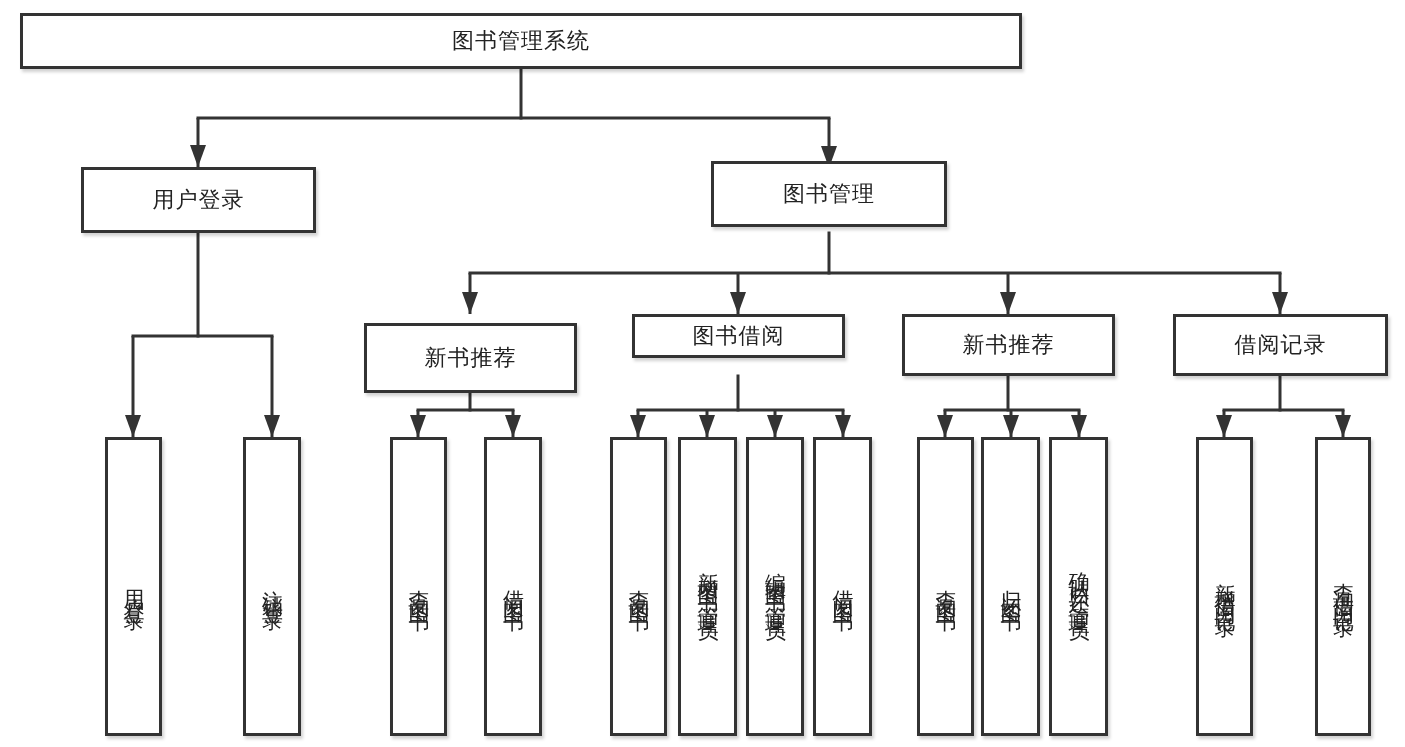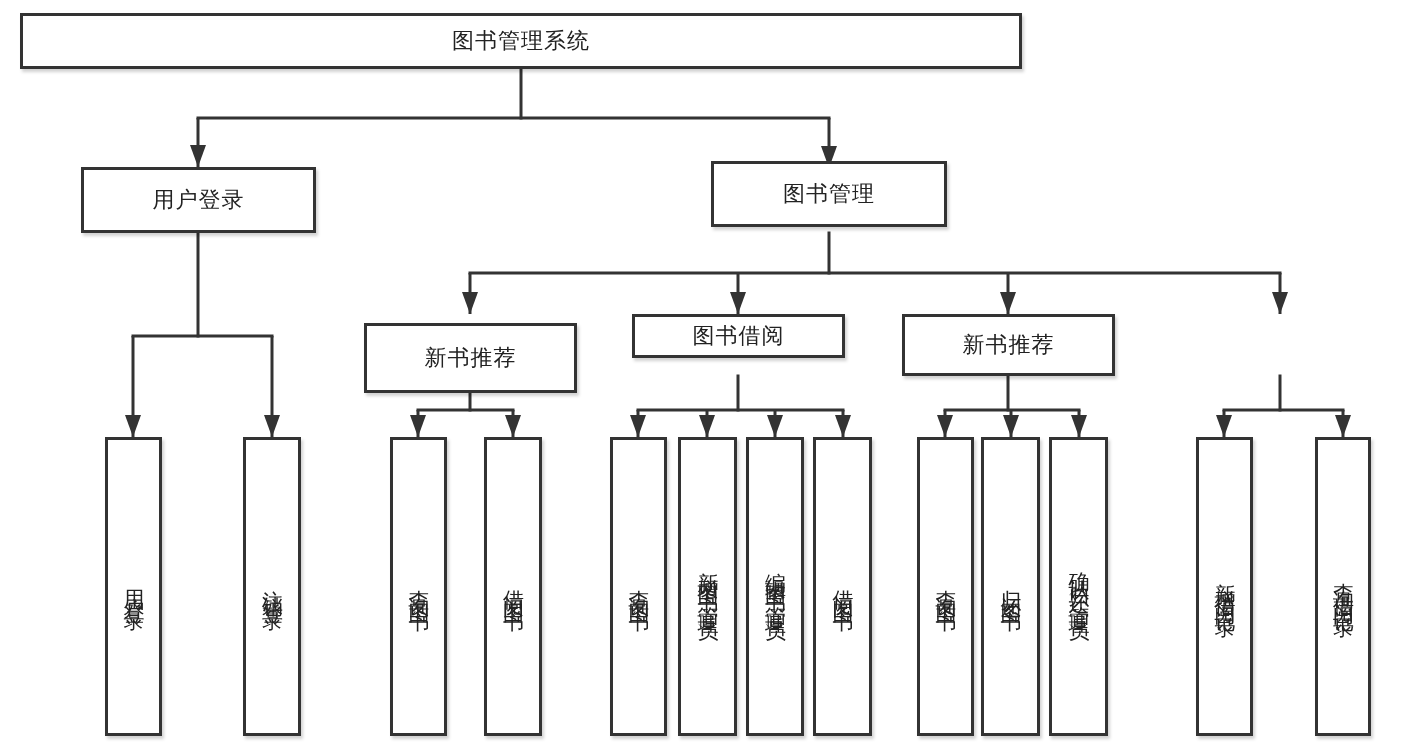--- a/index.html
+++ b/index.html
@@ -113,20 +113,23 @@
 
   <div class="hbox" style="left:364px;top:323px;width:213px;height:70px">
     <span>新书推荐</span>
   </div>
   <div class="hbox" style="left:632px;top:314px;width:213px;height:44px">
     <span>图书借阅</span>
   </div>
   <div class="hbox" style="left:902px;top:314px;width:213px;height:62px">
     <span>新书推荐</span>
   </div>
+  <div class="hbox" style="left:1173px;top:314px;width:215px;height:62px">
+    <span>借阅记录</span>
+  </div>
 
   <div class="vbox" style="left:105px;width:57px">
     <span>用户登录</span>
   </div>
   <div class="vbox" style="left:243px;width:58px">
     <span>注销登录</span>
   </div>
 
   <div class="vbox" style="left:390px;width:57px">
     <span>查询图书</span>

